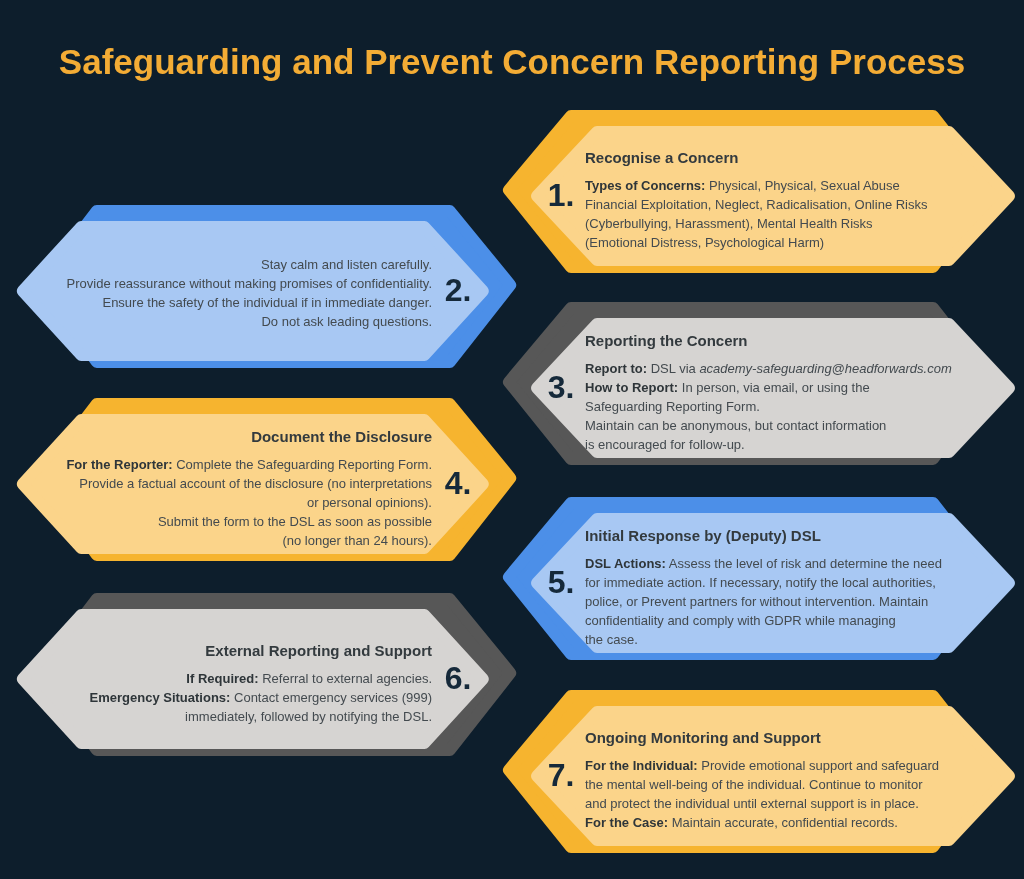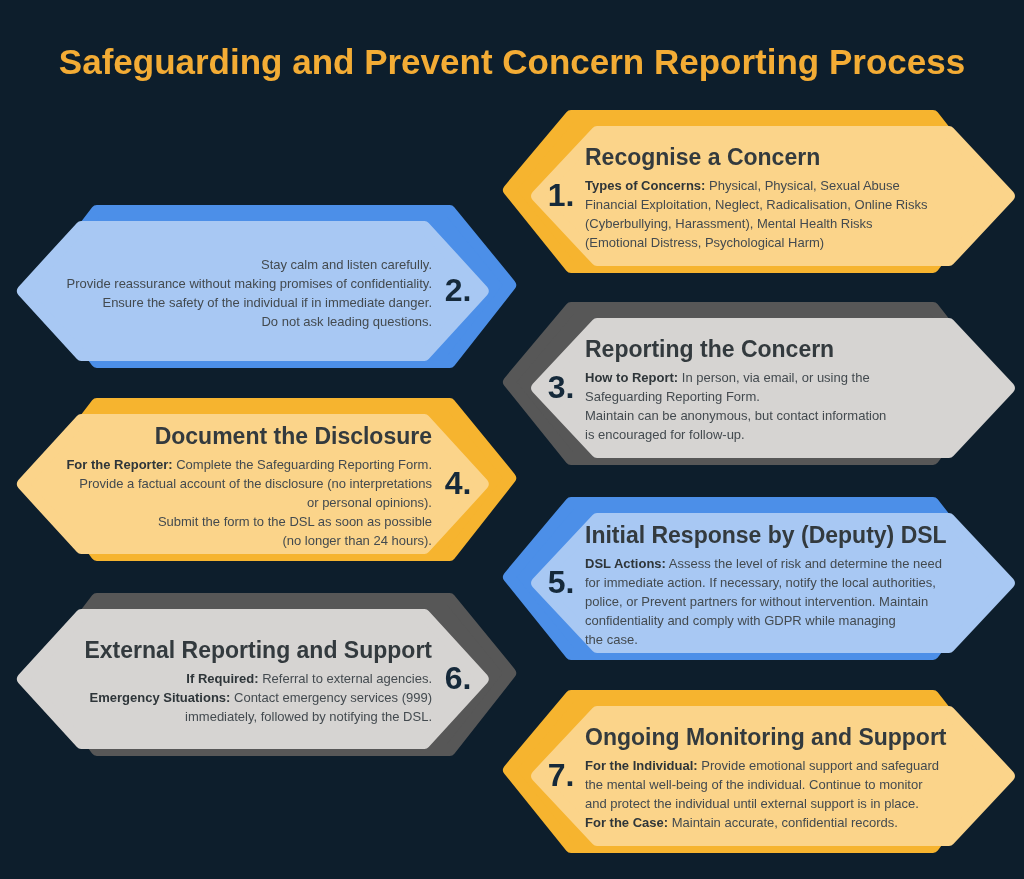--- a/index.html
+++ b/index.html
@@ -51,21 +51,21 @@
   }
   .step.right .num{left:40px;}
   .step.left  .num{right:40px;}
   .content{
     position:absolute;top:16px;bottom:10px;
     display:flex;flex-direction:column;justify-content:center;
   }
   .step.right .content{left:88px;right:16px;align-items:flex-start;text-align:left;}
   .step.left  .content{left:22px;right:90px;align-items:flex-end;text-align:right;}
   .box-title{
-    font-size:23px;font-weight:bold;line-height:27px;
+    font-size:15px;font-weight:bold;line-height:27px;
     color:var(--box_title_text);margin-bottom:5px;
   }
   .body .line{
     font-size:13px;line-height:19px;
     color:var(--body_text);white-space:nowrap;
   }
   .body .b{font-weight:bold;color:var(--bold_text);text-align:center;}
   .body .i{font-style:italic;}
 </style>
 </head>
@@ -108,20 +108,21 @@
 
 <div class="step right gray p3">
   <svg viewBox="0 0 527 170" preserveAspectRatio="none">
     <polygon class="back" points="12,80 74,6 436,6 494,80 436,157 74,157"></polygon>
     <polygon class="front" points="40,86 100,22 452,22 512,86 452,150 100,150"></polygon>
   </svg>
   <div class="num">3.</div>
   <div class="content">
     <div class="box-title">Reporting the Concern</div>
     <div class="body">
+        <div class="line"><span class="b">Report to:</span><span> DSL via </span><span class="i">academy-safeguarding@headforwards.com</span></div>
         <div class="line"><span class="b">How to Report:</span><span> In person, via email, or using the</span></div>
         <div class="line"><span>Safeguarding Reporting Form.</span></div>
         <div class="line"><span>Maintain can be anonymous, but contact information</span></div>
         <div class="line"><span>is encouraged for follow-up.</span></div>
       </div>
   </div>
 </div>
 
 <div class="step left yellow p4">
   <svg viewBox="0 0 527 170" preserveAspectRatio="none">

